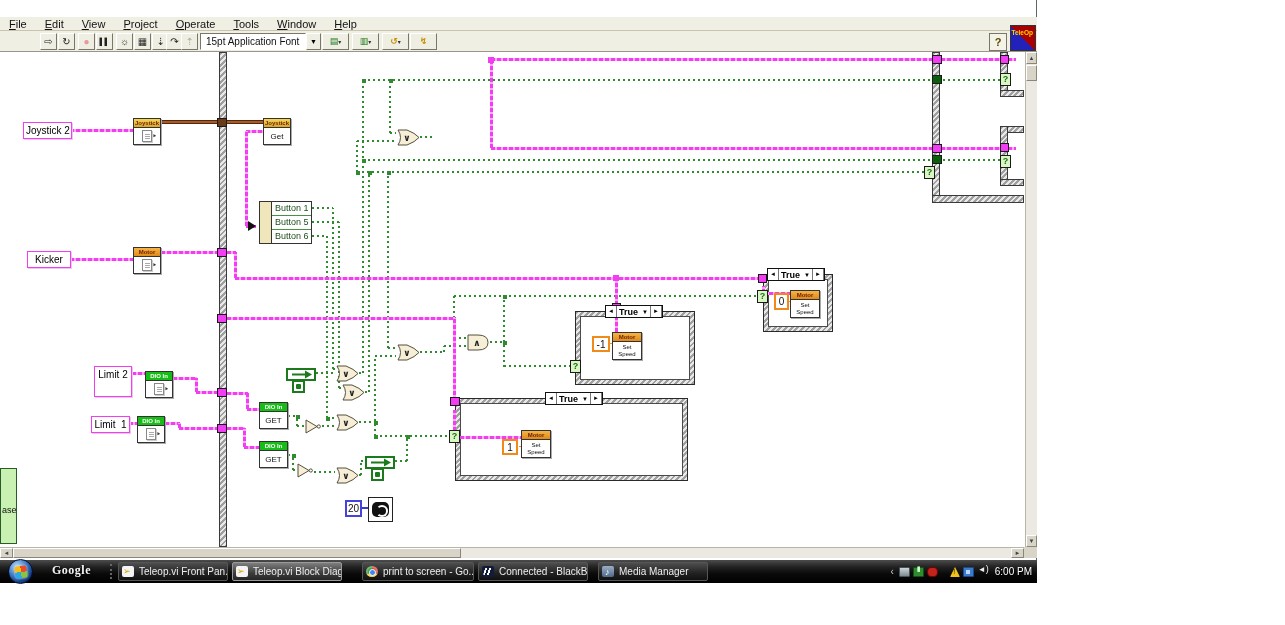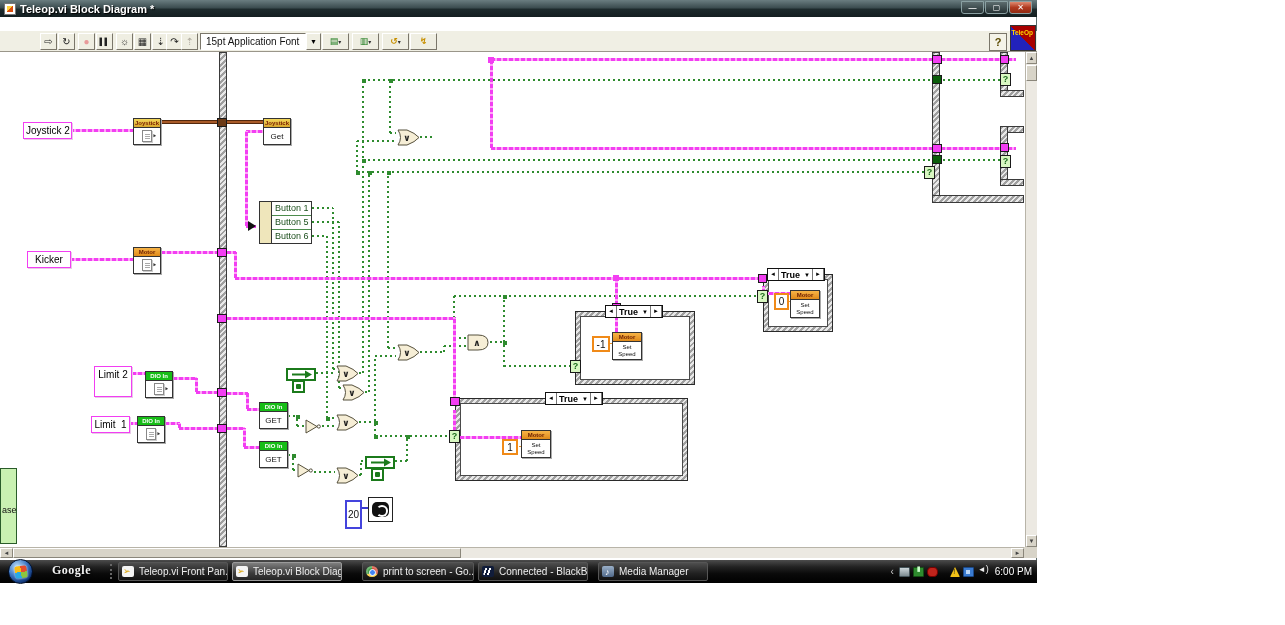--- a/index.html
+++ b/index.html
@@ -163,30 +163,31 @@
   .ti-spk:before { content:")"; position:absolute; right:-1px; top:-3px; font-size:9px; color:#eee; }
   .clock { font-size:10px; color:#fff; margin-left:4px; text-shadow:1px 1px 1px #000; }
 </style>
 </head>
 <body>
 
 <div id="desktop">
 
   <div id="window">
 
-    <div id="titlebar">
-      <span class="appicon"></span>
-      <span>Teleop.vi Block Diagram *</span>
-      <span class="cap-btns">
-        <span class="cap-btn">—</span>
-        <span class="cap-btn">▢</span>
-        <span class="cap-btn close">✕</span>
-      </span>
-    </div>
-
+
+    <div id="menubar">
+        <div class="mitem"><u>F</u>ile</div>
+        <div class="mitem"><u>E</u>dit</div>
+        <div class="mitem"><u>V</u>iew</div>
+        <div class="mitem"><u>P</u>roject</div>
+        <div class="mitem"><u>O</u>perate</div>
+        <div class="mitem"><u>T</u>ools</div>
+        <div class="mitem"><u>W</u>indow</div>
+        <div class="mitem"><u>H</u>elp</div>
+      </div>
 
     <div id="toolbar">
       <div class="fontbox">15pt Application Font</div>
       <div class="fontdrop">▼</div>
       <div class="helpbtn">?</div>
     <div class="tbtn" style="left: 40px;"><span>⇨</span></div>
         <div class="tbtn" style="left: 58px;"><span>↻</span></div>
         <div class="tbtn abort" style="left: 78px;"><span>●</span></div>
         <div class="tbtn" style="left: 96px; font-size: 7px;"><span>▌▌</span></div>
         <div class="tbtn" style="left: 116px;"><span>☼</span></div>
@@ -427,21 +428,21 @@
         <div class="unbundle" style="left: 259px; top: 149px; width: 53px; height: 43px;">
           <div class="tan"></div>
           <div class="row" style="top: 0px;">Button 1</div>
           <div class="row" style="top: 14px;">Button 5</div>
           <div class="row" style="top: 28px;">Button 6</div>
         </div>
         <div class="ub-arrow" style="left: 248px; top: 169px;"></div>
         <div class="const" style="left: 592px; top: 284px; width: 18px; height: 16px;">-1</div>
         <div class="const" style="left: 502px; top: 387px; width: 16px; height: 16px;">1</div>
         <div class="const" style="left: 774px; top: 241px; width: 15px; height: 17px;">0</div>
-        <div class="const blue" style="left: 345px; top: 448px; width: 17px; height: 29px;">20</div>
+        <div class="const blue" style="left: 345px; top: 448px; width: 17px; height: 17px;">20</div>
         <div class="gate" style="left: 335px; top: 313px;"><svg width="24" height="17" viewBox="0 0 24 17">
             <path d="M2,1 Q7,8.5 2,16 L11,16 Q19,13 23,8.5 Q19,4 11,1 Z" fill="#f6eed6" stroke="#55503c"></path>
             <text x="11" y="12" font-size="9" text-anchor="middle" fill="#222" font-weight="bold">∨</text>
           </svg></div>
         <div class="gate" style="left: 341px; top: 332px;"><svg width="24" height="17" viewBox="0 0 24 17">
             <path d="M2,1 Q7,8.5 2,16 L11,16 Q19,13 23,8.5 Q19,4 11,1 Z" fill="#f6eed6" stroke="#55503c"></path>
             <text x="11" y="12" font-size="9" text-anchor="middle" fill="#222" font-weight="bold">∨</text>
           </svg></div>
         <div class="gate" style="left: 335px; top: 362px;"><svg width="24" height="17" viewBox="0 0 24 17">
             <path d="M2,1 Q7,8.5 2,16 L11,16 Q19,13 23,8.5 Q19,4 11,1 Z" fill="#f6eed6" stroke="#55503c"></path>

